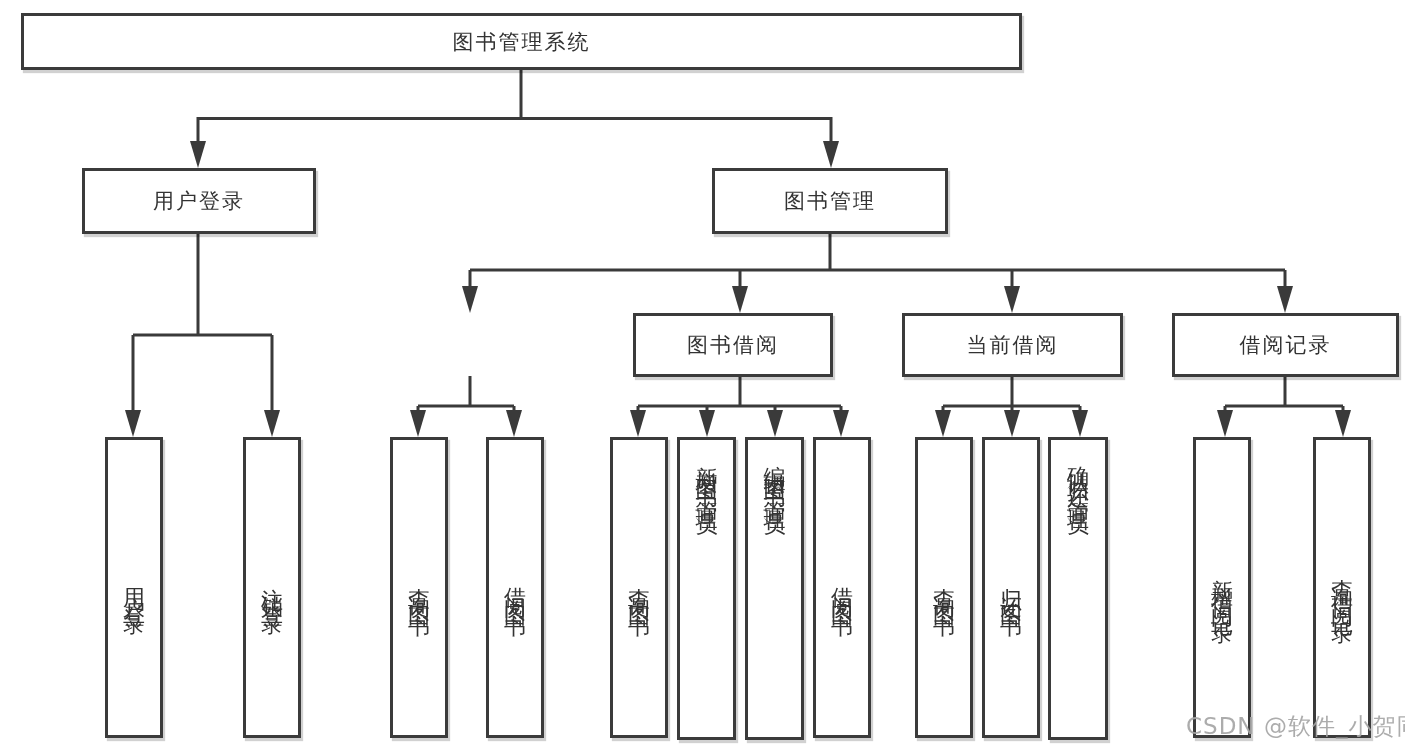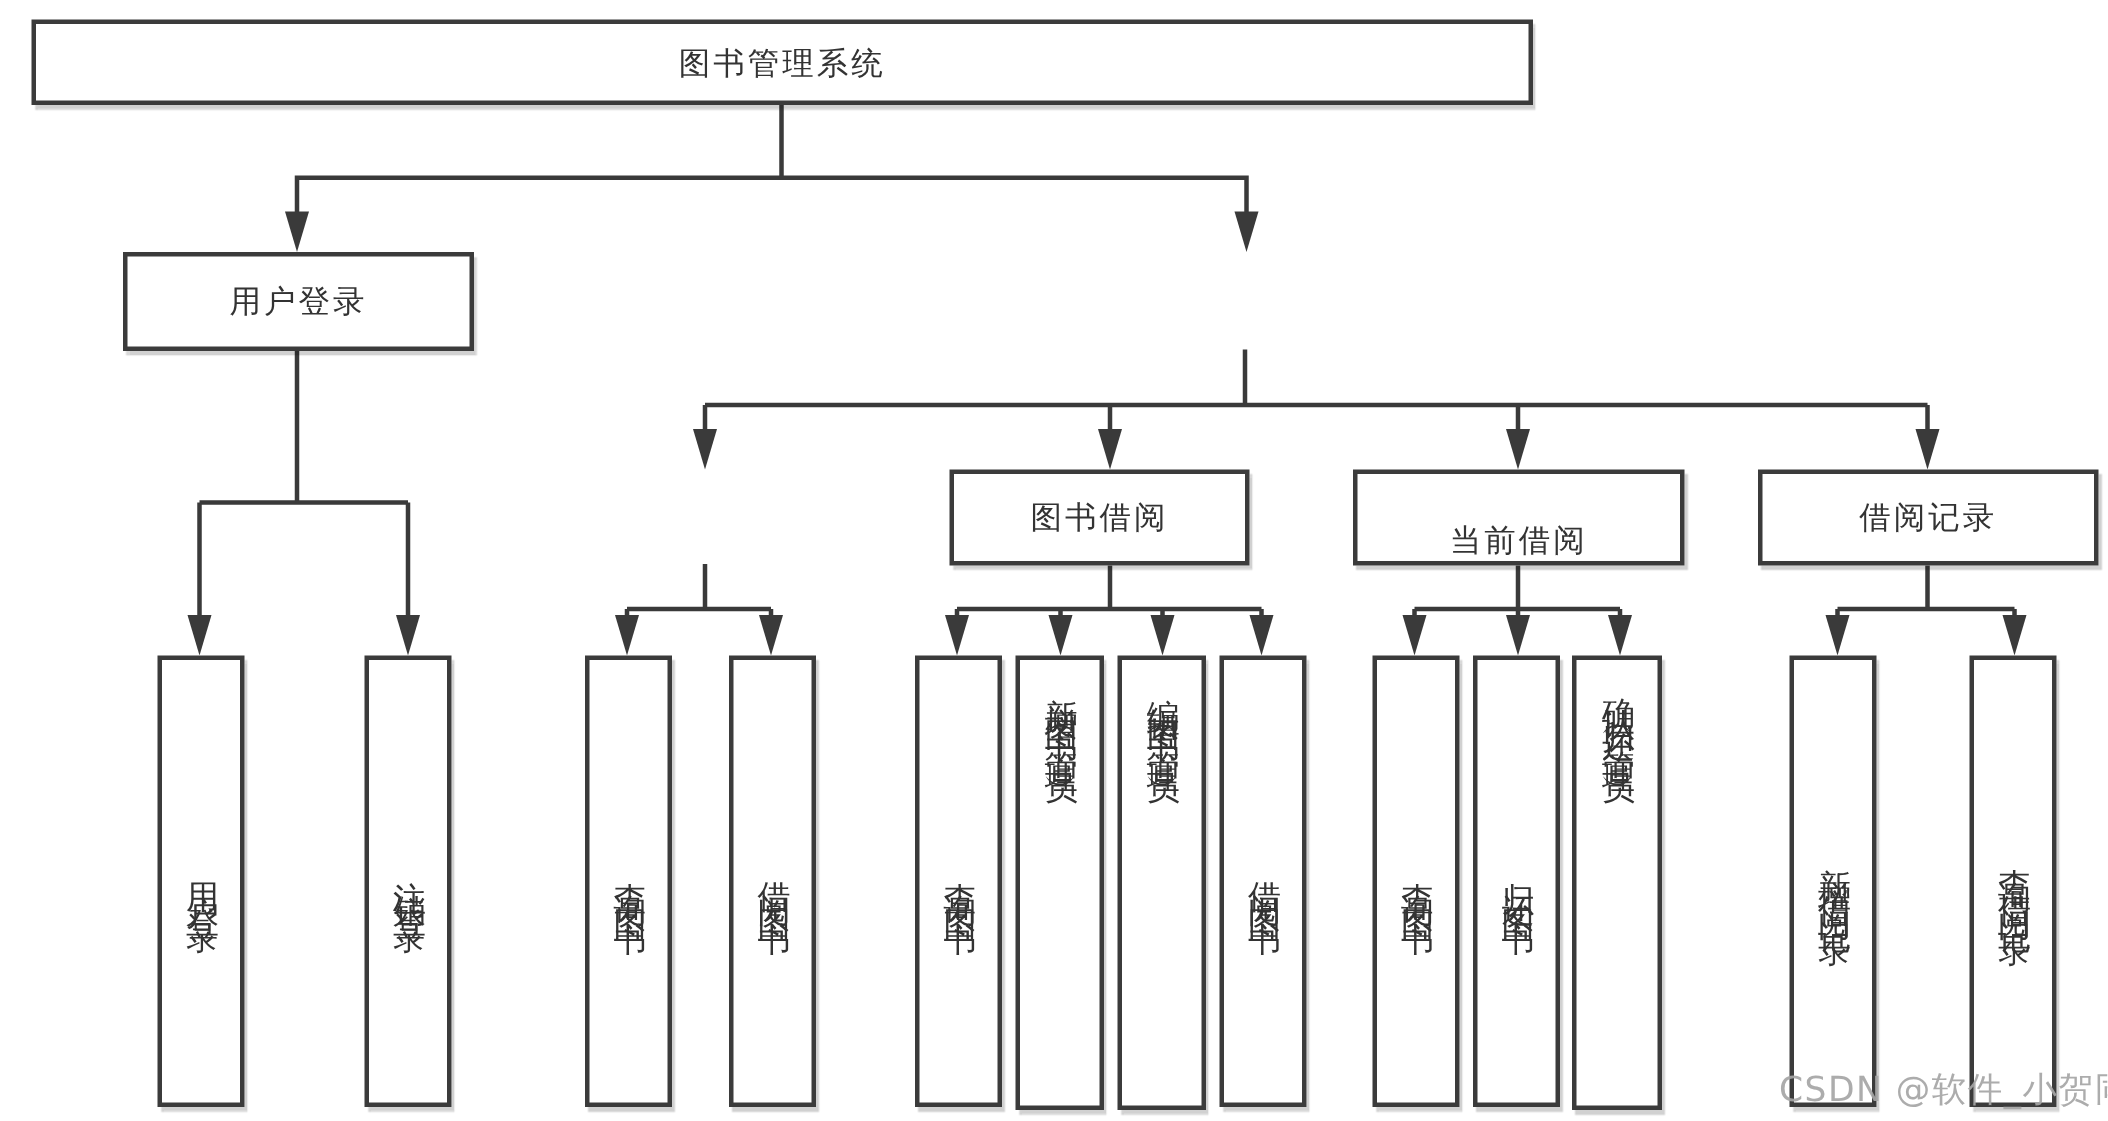--- a/index.html
+++ b/index.html
@@ -89,25 +89,28 @@
     </g>
   </svg>
 
   <div class="node hnode" style="left:21px;top:13px;width:1001px;height:57px;">
     <span>图书管理系统</span>
   </div>
 
   <div class="node hnode" style="left:82px;top:168px;width:234px;height:66px;">
     <span>用户登录</span>
   </div>
+  <div class="node hnode" style="left:712px;top:168px;width:236px;height:66px;">
+    <span>图书管理</span>
+  </div>
 
   <div class="node hnode" style="left:633px;top:313px;width:200px;height:64px;">
     <span>图书借阅</span>
   </div>
-  <div class="node hnode" style="left:902px;top:313px;width:221px;height:64px;align-items:flex-end;">
+  <div class="node hnode" style="left:902px;top:313px;width:221px;height:64px;">
     <span>当前借阅</span>
   </div>
   <div class="node hnode" style="left:1172px;top:313px;width:227px;height:64px;">
     <span>借阅记录</span>
   </div>
 
   <div class="node vnode" style="left:105px;top:437px;width:58px;height:301px;">
     <span>用户登录</span>
   </div>
   <div class="node vnode" style="left:243px;top:437px;width:58px;height:301px;">

